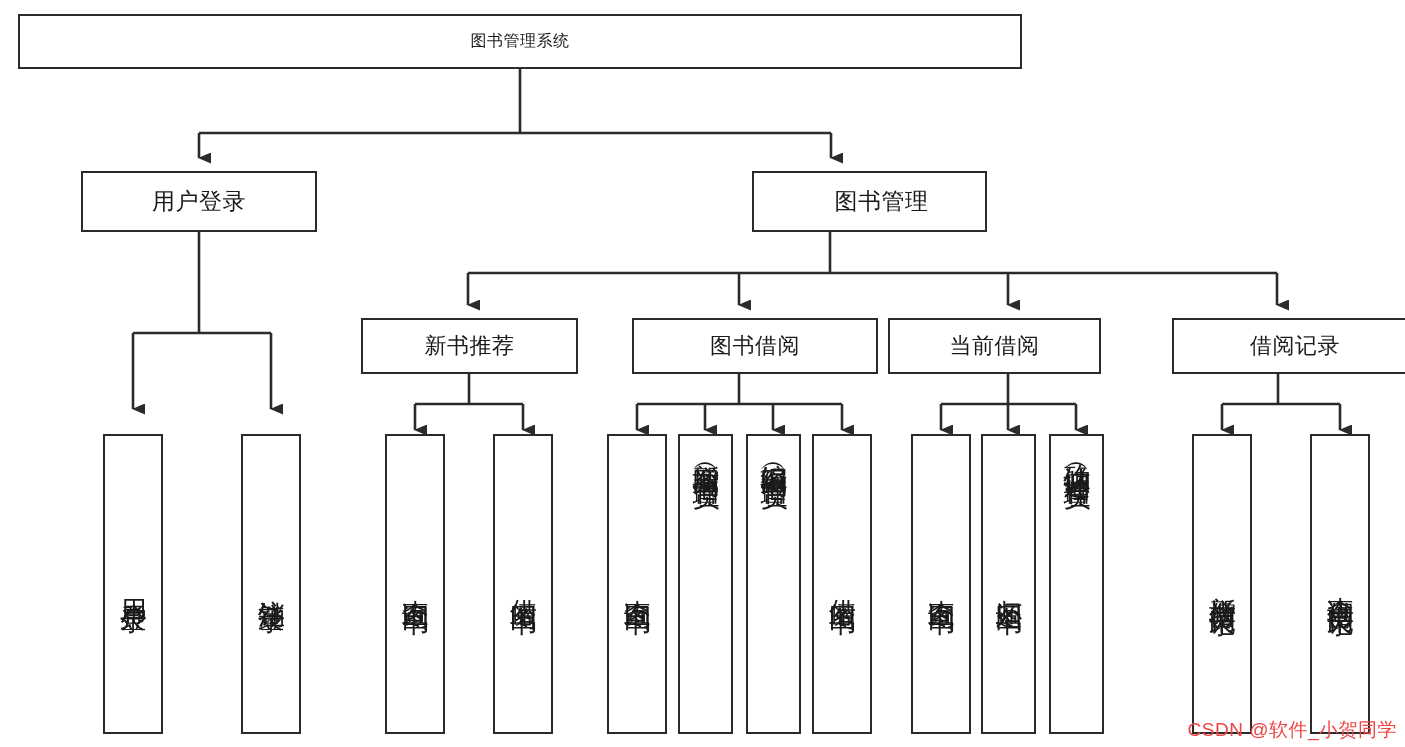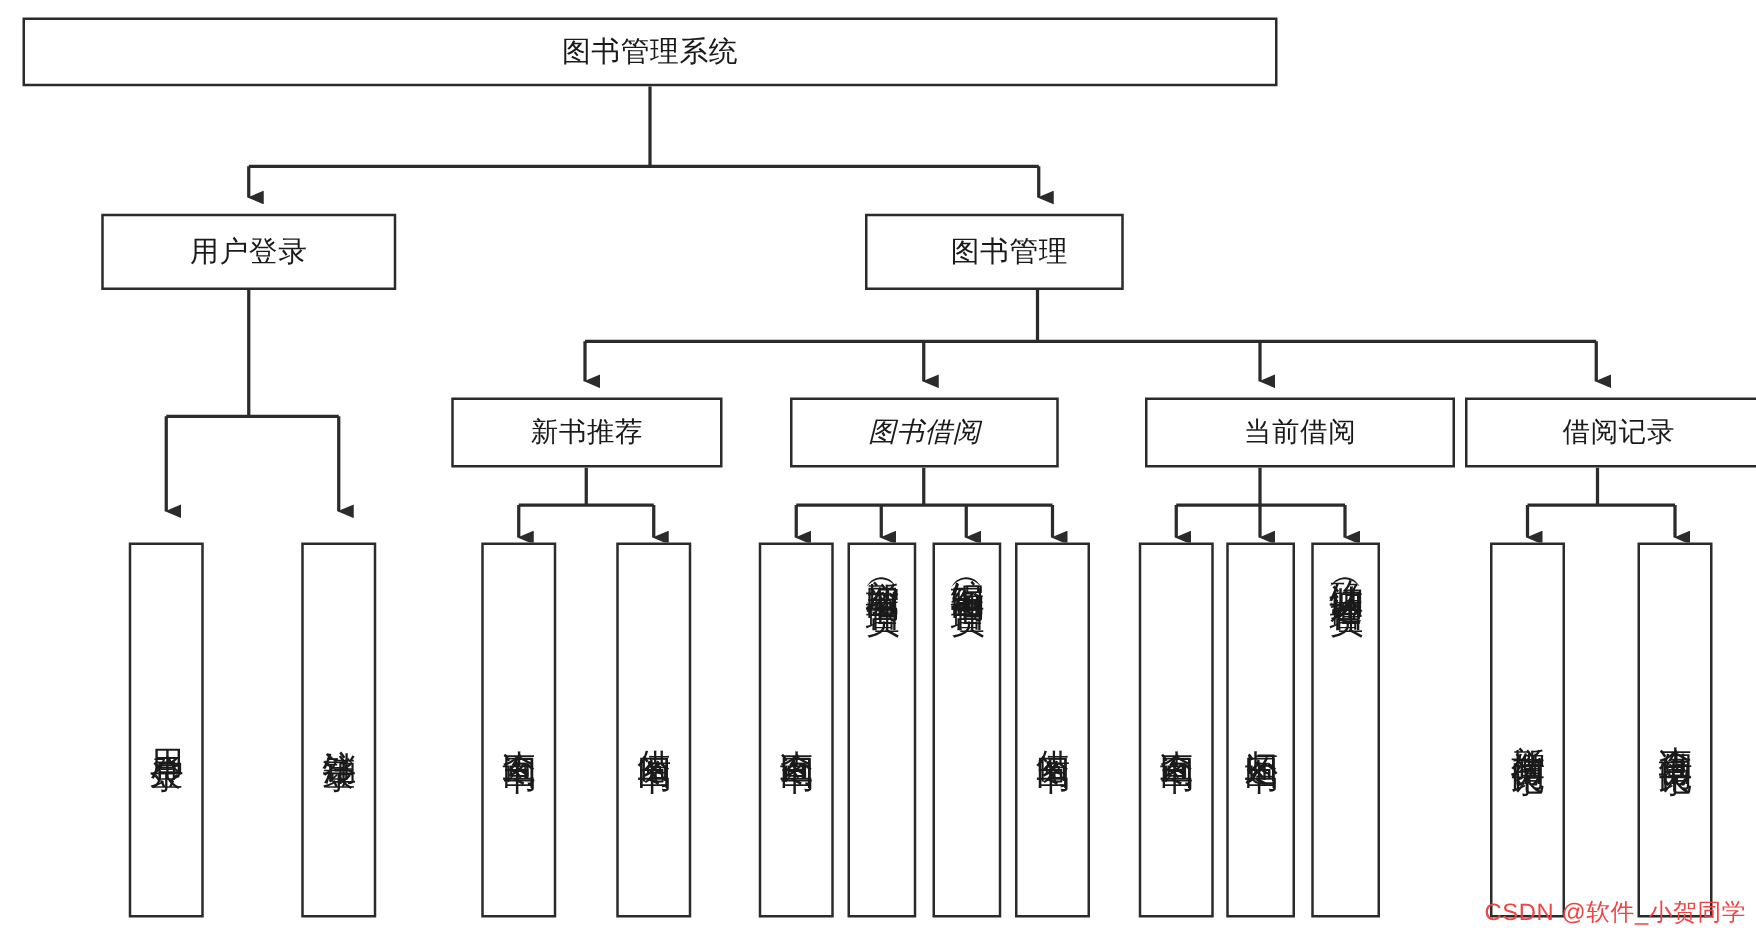--- a/index.html
+++ b/index.html
@@ -43,44 +43,44 @@
     white-space: nowrap;
   }
   
   .node.root {
     left: 18px;
     top: 14px;
     width: 1004px;
     height: 55px;
   }
   .node.root .node-label {
-    font-size: 23px;
+    font-size: 16px;
   }
   
   .node.lvl2 {
     top: 171px;
     height: 61px;
   }
   .node.lvl2 .node-label {
     font-size: 23px;
   }
   .node.n-user-login  { left: 81px;  width: 236px; }
-  .node.n-book-manage { left: 692px; width: 207px; padding-left: 24px; }
+  .node.n-book-manage { left: 752px; width: 235px; padding-left: 24px; }
   
   .node.lvl3 {
     top: 318px;
     height: 56px;
   }
   .node.lvl3 .node-label {
     font-size: 22px;
     text-align: center;
   }
   .node.n-newbook  { left: 361px;  width: 217px; }
-  .node.n-borrow   { left: 632px;  width: 215px; font-style: italic; }
-  .node.n-current  { left: 916px;  width: 248px; }
+  .node.n-borrow   { left: 632px;  width: 246px; }
+  .node.n-current  { left: 888px;  width: 213px; }
   .node.n-record   { left: 1172px; width: 246px; }
   
   .node.leaf {
     top: 434px;
     height: 300px;
     align-items: flex-start;
     justify-content: center;
     padding-top: 0;
   }
   .node.leaf .node-label {

